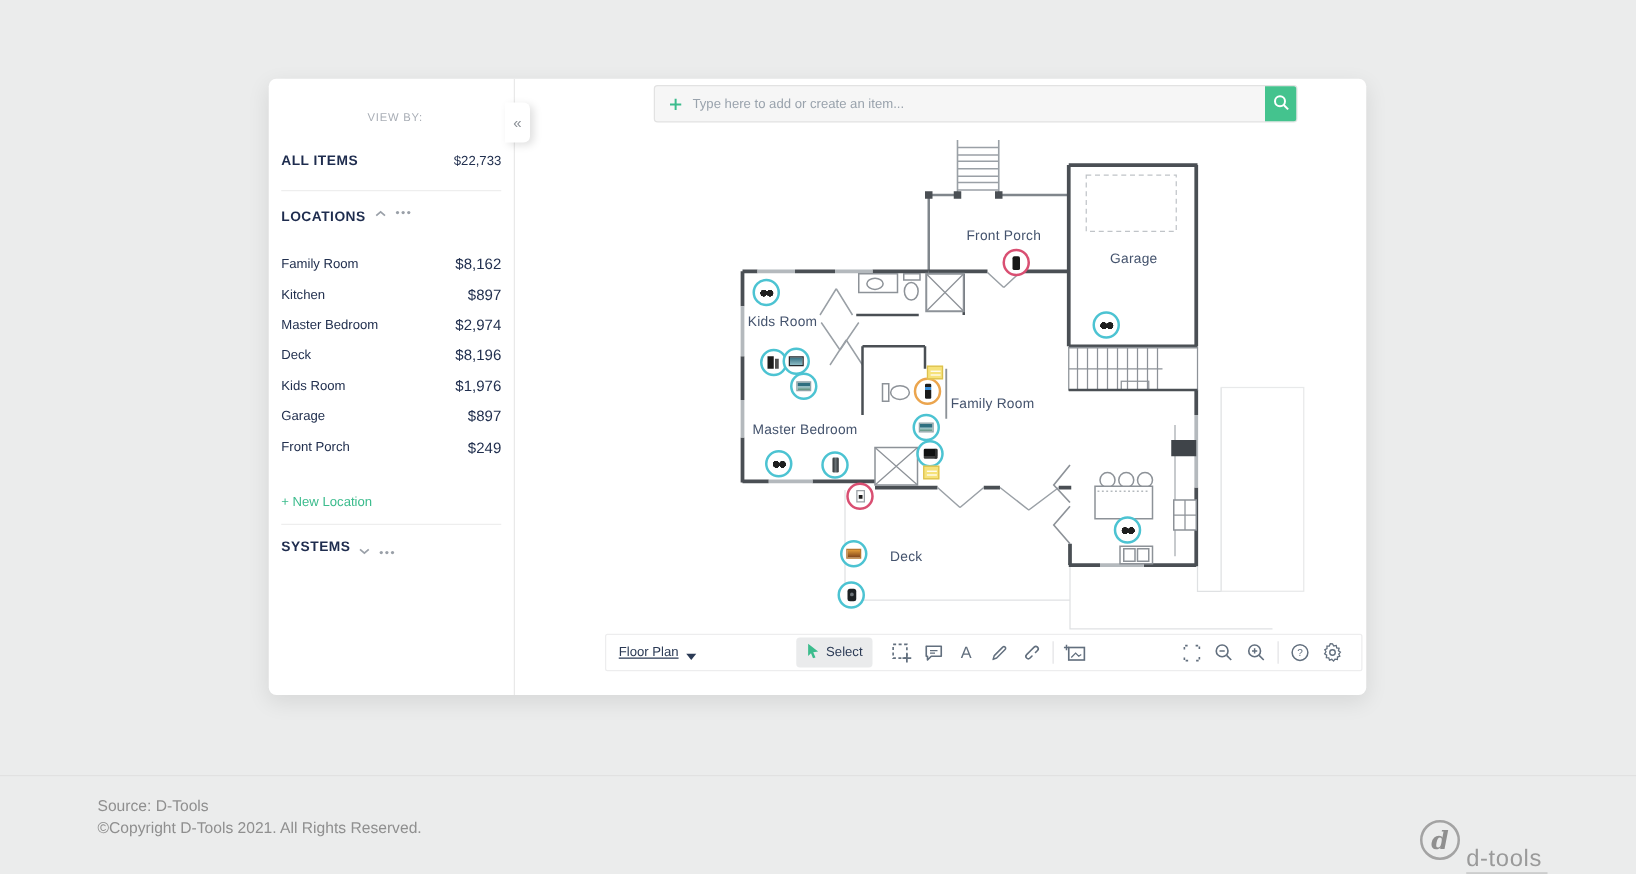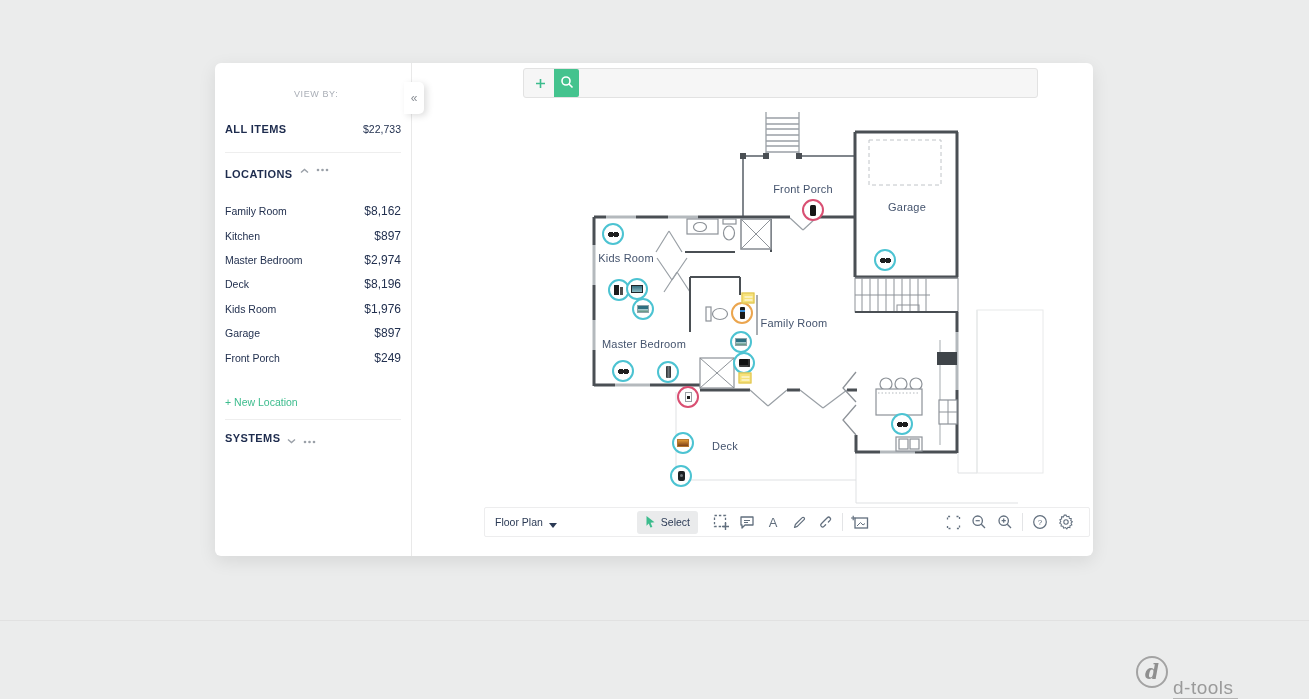--- a/index.html
+++ b/index.html
@@ -79,21 +79,21 @@
   .ic-camdark::after { content:""; position:absolute; left:2px; top:2.5px; width:3px; height:3px;
       border-radius:50%; background:#6f767b; }
   .note { position:absolute; width:13px; height:11px; transform:translate(-50%,-50%);
       background:linear-gradient(#fff,#fff) 2px 3px/8px 1.2px no-repeat,
                  linear-gradient(#fff,#fff) 2px 6px/8px 1.2px no-repeat,#f6e27a;
       border:1px solid #ddc14e; pointer-events:auto; }
 
   
   .toolbar { position:absolute; left:484px; top:507px; width:606px; height:30px; background:#fff;
       border:1px solid #ededee; border-radius:2px; display:flex; align-items:center; padding:0 10px; }
-  .view-selector { display:flex; align-items:flex-end; gap:6px; font-size:10.5px; color:#2b3a55; cursor:pointer; }
+  .view-selector { display:flex; align-items:flex-end; gap:6px; font-size:10.5px; color:#2b3a55; cursor:pointer;text-decoration:underline; }
   .caret-down { width:0; height:0; border-left:4px solid transparent; border-right:4px solid transparent;
       border-top:5px solid #2b3a55; }
   .select-btn { margin-left:80px; display:flex; align-items:center; gap:5px; background:#eaebec;
       border-radius:3px; padding:4px 8px; font-size:10.5px; color:#2b3a55; cursor:pointer; }
   .tb-icon { width:26px; height:24px; display:flex; align-items:center; justify-content:center; cursor:pointer; }
   .tb-sep { width:1px; height:18px; background:#e3e4e6; margin:0 4px; }
   .tb-spacer { flex:1; }
 
   
   .footer-rule { position:absolute; left:0; top:620px; width:1309px; height:1px; background:#e1e1e1; }
@@ -189,20 +189,21 @@
         </svg>
     </span>
   </div>
 
   <div class="searchbar">
     <span class="search-plus">
       <svg width="11" height="11" viewBox="0 0 11 11">
           <path d="M5.5 1 V10 M1 5.5 H10" stroke="#3cbc8d" stroke-width="1.6"></path>
         </svg>
     </span>
+    <input type="text" placeholder="Type here to add or create an item..." style="">
     <button class="search-btn">
       <span>
         <svg width="14" height="14" viewBox="0 0 14 14">
             <circle cx="6" cy="6" r="4" stroke="#fff" stroke-width="1.6" fill="none"></circle>
             <path d="M9 9 L12.5 12.5" stroke="#fff" stroke-width="1.6"></path>
           </svg>
       </span>
     </button>
   </div>
 
@@ -428,20 +429,24 @@
     </div>
     <div class="tb-icon">
       <svg width="16" height="16" viewBox="0 0 16 16">
           <path d="M8 1.2 L9.1 3 L11.2 2.5 L11.6 4.6 L13.7 5 L13.1 7 L14.8 8.3 L13.4 9.9 L14.3 11.8 L12.3 12.5 L12.2 14.6 L10.1 14.3 L8.9 16 L7.4 14.5 L5.4 15.2 L4.8 13.2 L2.7 13 L3 10.9 L1.2 9.8 L2.4 8 L1.4 6.2 L3.3 5.2 L3.2 3.1 L5.3 3.1 L6.1 1.1 Z" fill="none" stroke="#626f7e" stroke-width="1.1" transform="scale(0.93) translate(0.6,0)"></path>
           <circle cx="8" cy="8" r="2.2" stroke="#626f7e" stroke-width="1.1" fill="none"></circle>
         </svg>
     </div>
   </div>
 
   <div class="footer-rule"></div>
+  <div class="footer-text">
+    <div>Source: D-Tools</div>
+    <div>©Copyright D-Tools 2021. All Rights Reserved.</div>
+  </div>
   <div class="logo">
     <div class="logo-circle">d</div>
     <div class="logo-right">
       <span class="logo-word">d-tools</span>
       <span class="logo-sub">System Integration Software</span>
     </div>
   </div>
 
 </div>
 

